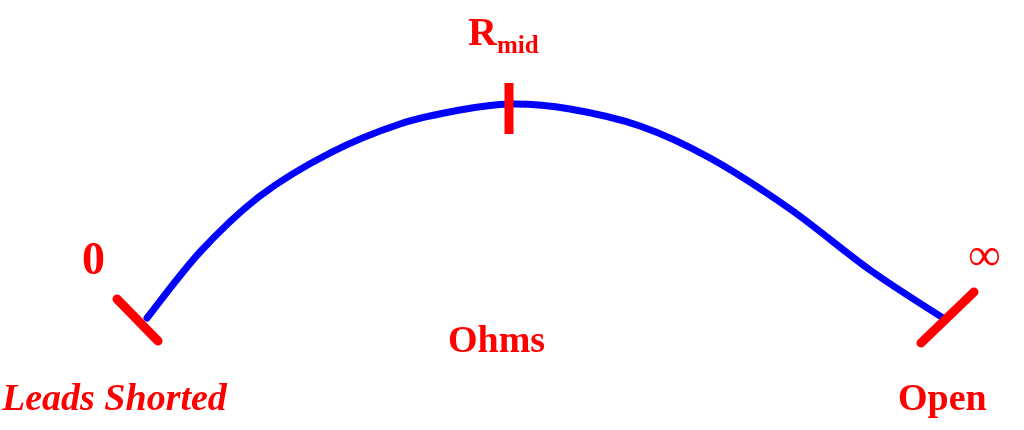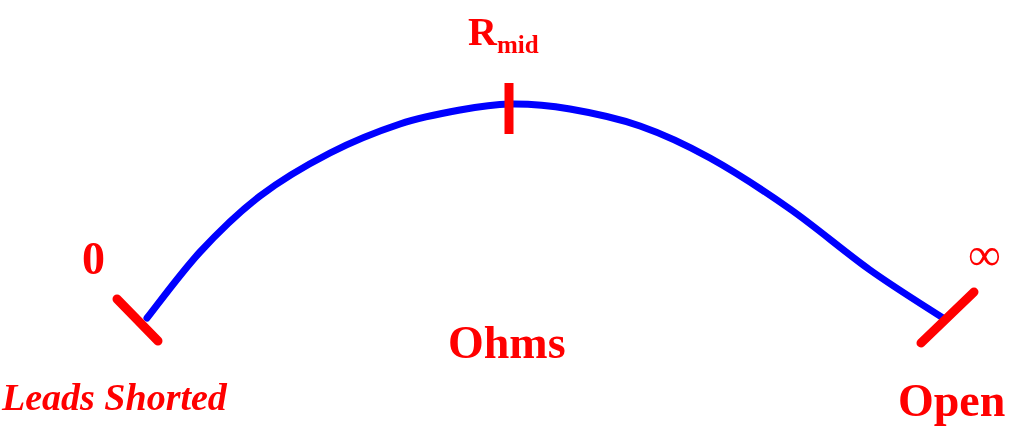--- a/index.html
+++ b/index.html
@@ -53,32 +53,32 @@
   }
   #label-infinity {
     left: 968px;
     top: 232px;
     font-size: 46px;
     font-weight: normal;
   }
   #label-ohms {
     left: 448px;
     top: 320px;
-    font-size: 46px;
+    font-size: 38px;
   }
   #label-leads-shorted {
     left: 2px;
     top: 378px;
     font-size: 38px;
     font-style: italic;
   }
   #label-open {
     left: 898px;
     top: 378px;
-    font-size: 46px;
+    font-size: 38px;
   }
 </style>
 </head>
 <body>
 
 <div id="stage">
 
   <svg id="scale-svg" viewBox="0 0 1024 430">
 
     <path id="arc-path" d="M 147 318 C 155.83 307.00, 181.17 272.33, 200 252 C 218.83 231.67, 238.33 212.50, 260 196 C 281.67 179.50, 306.67 165.00, 330 153 C 353.33 141.00, 378.33 131.17, 400 124 C 421.67 116.83, 441.33 113.33, 460 110 C 478.67 106.67, 493.67 104.17, 512 104 C 530.33 103.83, 548.67 105.33, 570 109 C 591.33 112.67, 616.67 117.83, 640 126 C 663.33 134.17, 685.00 144.17, 710 158 C 735.00 171.83, 763.33 190.33, 790 209 C 816.67 227.67, 844.50 251.83, 870 270 C 895.50 288.17, 930.83 310.00, 943 318" fill="none" stroke="#0000ff" stroke-width="7" stroke-linecap="round"></path>

